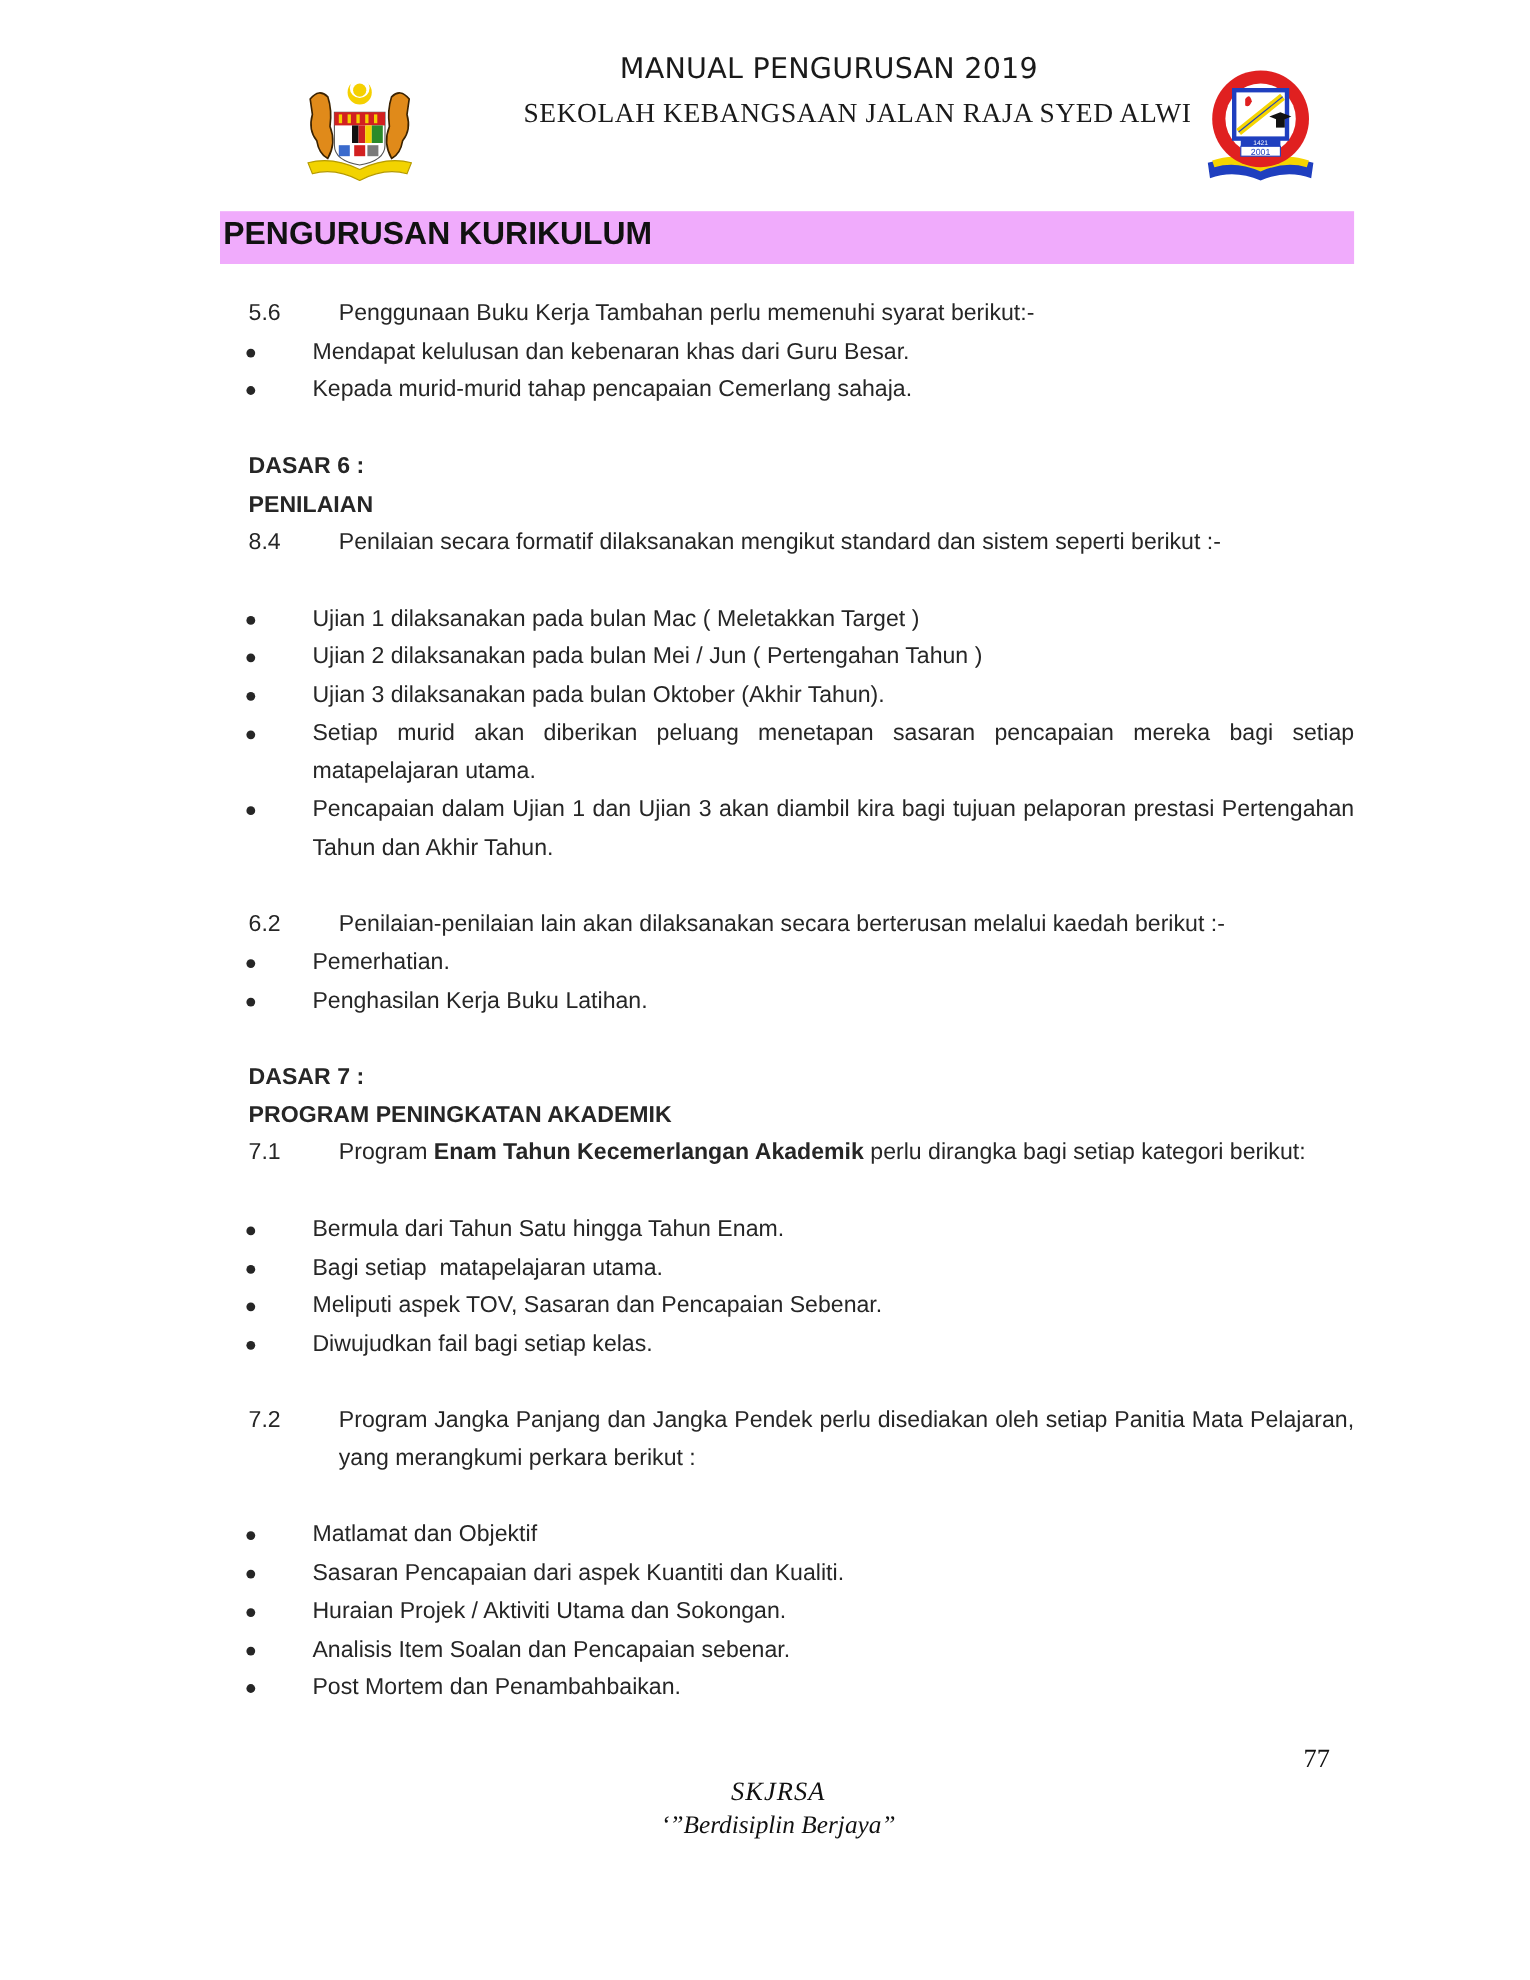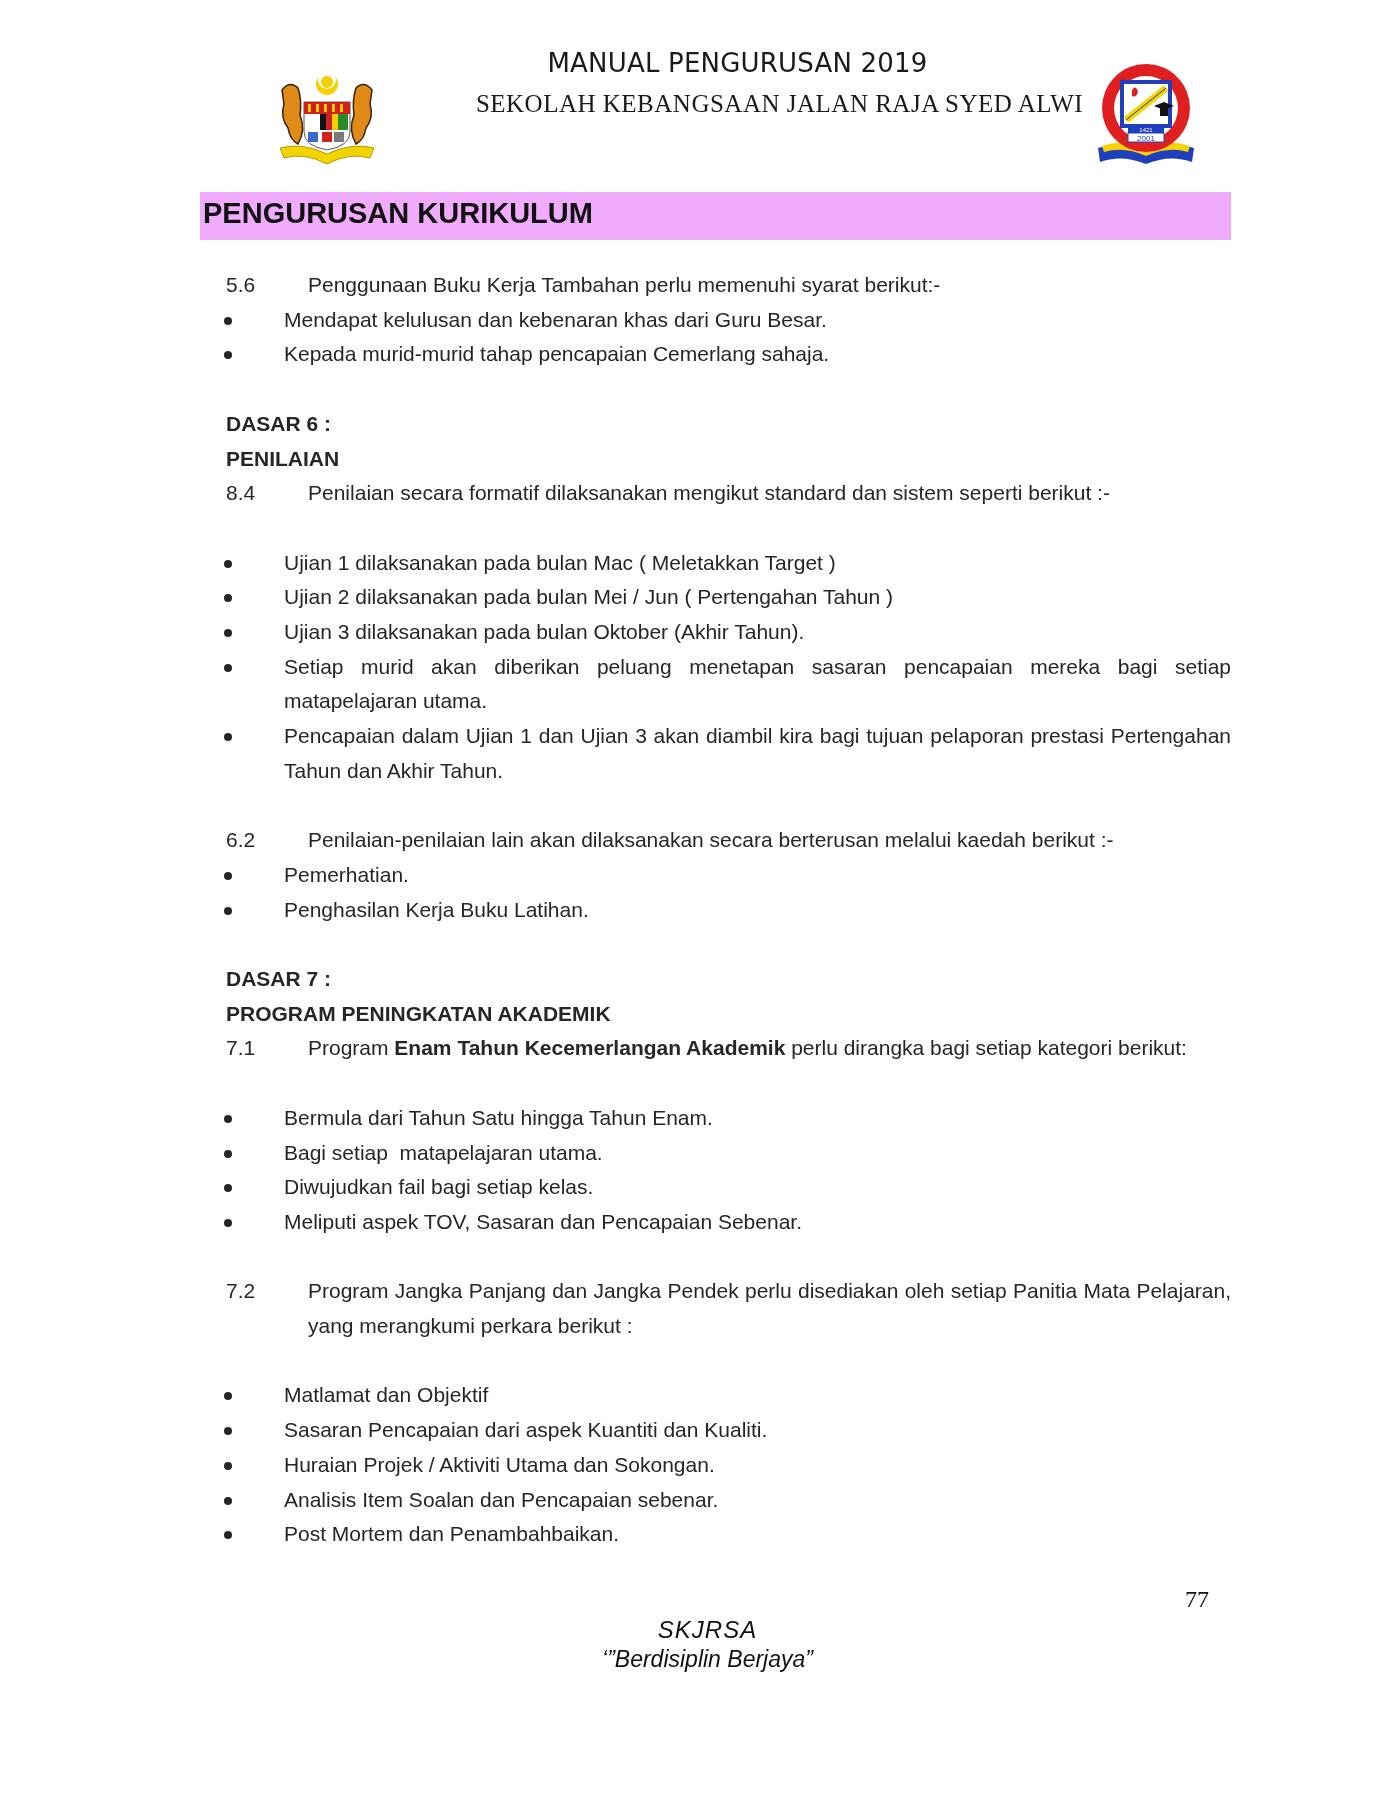--- a/index.html
+++ b/index.html
@@ -1,39 +1,39 @@
 <!DOCTYPE html>
 <html><head>
 <meta charset="utf-8">
 <style>
   html, body { margin: 0; padding: 0; background: #ffffff; }
   body { width: 1391px; height: 1800px; position: relative; overflow: hidden;
          font-family: "Liberation Sans", sans-serif; color: #262626; }
   .header-title { position: absolute; left: 0; width: 1391px; top: 48px; text-align: center;
          font-family: "DejaVu Sans", sans-serif; font-size: 26px; color: #1a1a1a; letter-spacing: 0.2px; }
-  .header-title span { position: relative; left: 42px; }
+  .header-title span { position: relative; left: 58px; }
   .header-sub { position: absolute; left: 0; width: 1391px; top: 90px; text-align: center;
          font-family: "Liberation Serif", serif; font-size: 25px; color: #1a1a1a; letter-spacing: 0.5px; margin-left: 38px; }
   .header-sub span { position: relative; left: 46px; }
   .logo-left { position: absolute; left: 272px; top: 70px; width: 110px; height: 100px; }
   .logo-right { position: absolute; left: 1092px; top: 62px; width: 108px; height: 106px; }
   .banner { position: absolute; left: 200px; top: 192px; width: 1031px; height: 48px; background: #f0abfc;
          text-align: left; }
   .banner-text { font-family: "Liberation Sans", sans-serif; font-weight: bold; font-size: 29px; color: #111;
          line-height: 43px; position: relative; left: 3px; }
   .content { position: absolute; left: 202px; top: 268px; width: 1029px; font-size: 21px; line-height: 34.7px; color: #262626; }
   .row { position: relative; min-height: 34.7px; margin-left: 24px; }
   .num { position: absolute; left: 0; top: 0; }
   .para { margin-left: 82px; text-align: justify; }
   .bullet { position: relative; margin-left: 82px; text-align: justify; }
   .bullet .dot { position: absolute; left: -60px; top: 14px; width: 8px; height: 8px; border-radius: 50%; background: #262626; }
   .heading { font-weight: bold; }
   .gap { height: 34.7px; }
   .page-num { position: absolute; left: 1185px; top: 1586px; font-family: "Liberation Serif", serif; font-size: 24px; color: #111; }
-  .footer { position: absolute; left: 0; width: 1391px; text-align: center; font-family: Liberation Sans, sans-serif; font-style: italic; color: #111; }
+  .footer { position: absolute; left: 0; width: 1391px; text-align: center; font-family: Liberation Serif, serif; font-style: italic; color: #111; }
   .footer.l1 { top: 1616px; font-size: 24px; letter-spacing: 1px; }
   .footer.l2 { top: 1646px; font-size: 23px; }
   .footer span { position: relative; left: 12px; }
 </style>
 </head>
 <body>
 
 <div class="logo-left">
   <svg width="110" height="100" viewBox="0 0 110 100">
 
@@ -129,22 +129,22 @@
   <div class="row heading">DASAR 7 :</div>
   <div class="row heading">PROGRAM PENINGKATAN AKADEMIK</div>
 
   <div class="row">
     <span class="num">7.1</span>
     <div class="para"><span>Program </span><b>Enam Tahun Kecemerlangan Akademik</b><span> perlu dirangka bagi setiap kategori berikut:</span></div>
   </div>
   <div class="gap"></div>
   <div class="bullet"><span class="dot"></span><span>Bermula dari Tahun Satu hingga Tahun Enam.</span></div>
   <div class="bullet"><span class="dot"></span><span style="white-space:pre">Bagi setiap  matapelajaran utama.</span></div>
+  <div class="bullet"><span class="dot"></span><span>Meliputi aspek TOV, Sasaran dan Pencapaian Sebenar.</span></div>
   <div class="bullet"><span class="dot"></span><span>Diwujudkan fail bagi setiap kelas.</span></div>
-  <div class="bullet"><span class="dot"></span><span>Meliputi aspek TOV, Sasaran dan Pencapaian Sebenar.</span></div>
 
   <div class="gap"></div>
 
   <div class="row">
     <span class="num">7.2</span>
     <div class="para">Program Jangka Panjang dan Jangka Pendek perlu disediakan oleh setiap Panitia Mata Pelajaran, yang merangkumi perkara berikut :</div>
   </div>
   <div class="gap"></div>
   <div class="bullet"><span class="dot"></span><span>Matlamat dan Objektif</span></div>
   <div class="bullet"><span class="dot"></span><span>Sasaran Pencapaian dari aspek Kuantiti dan Kualiti.</span></div>

